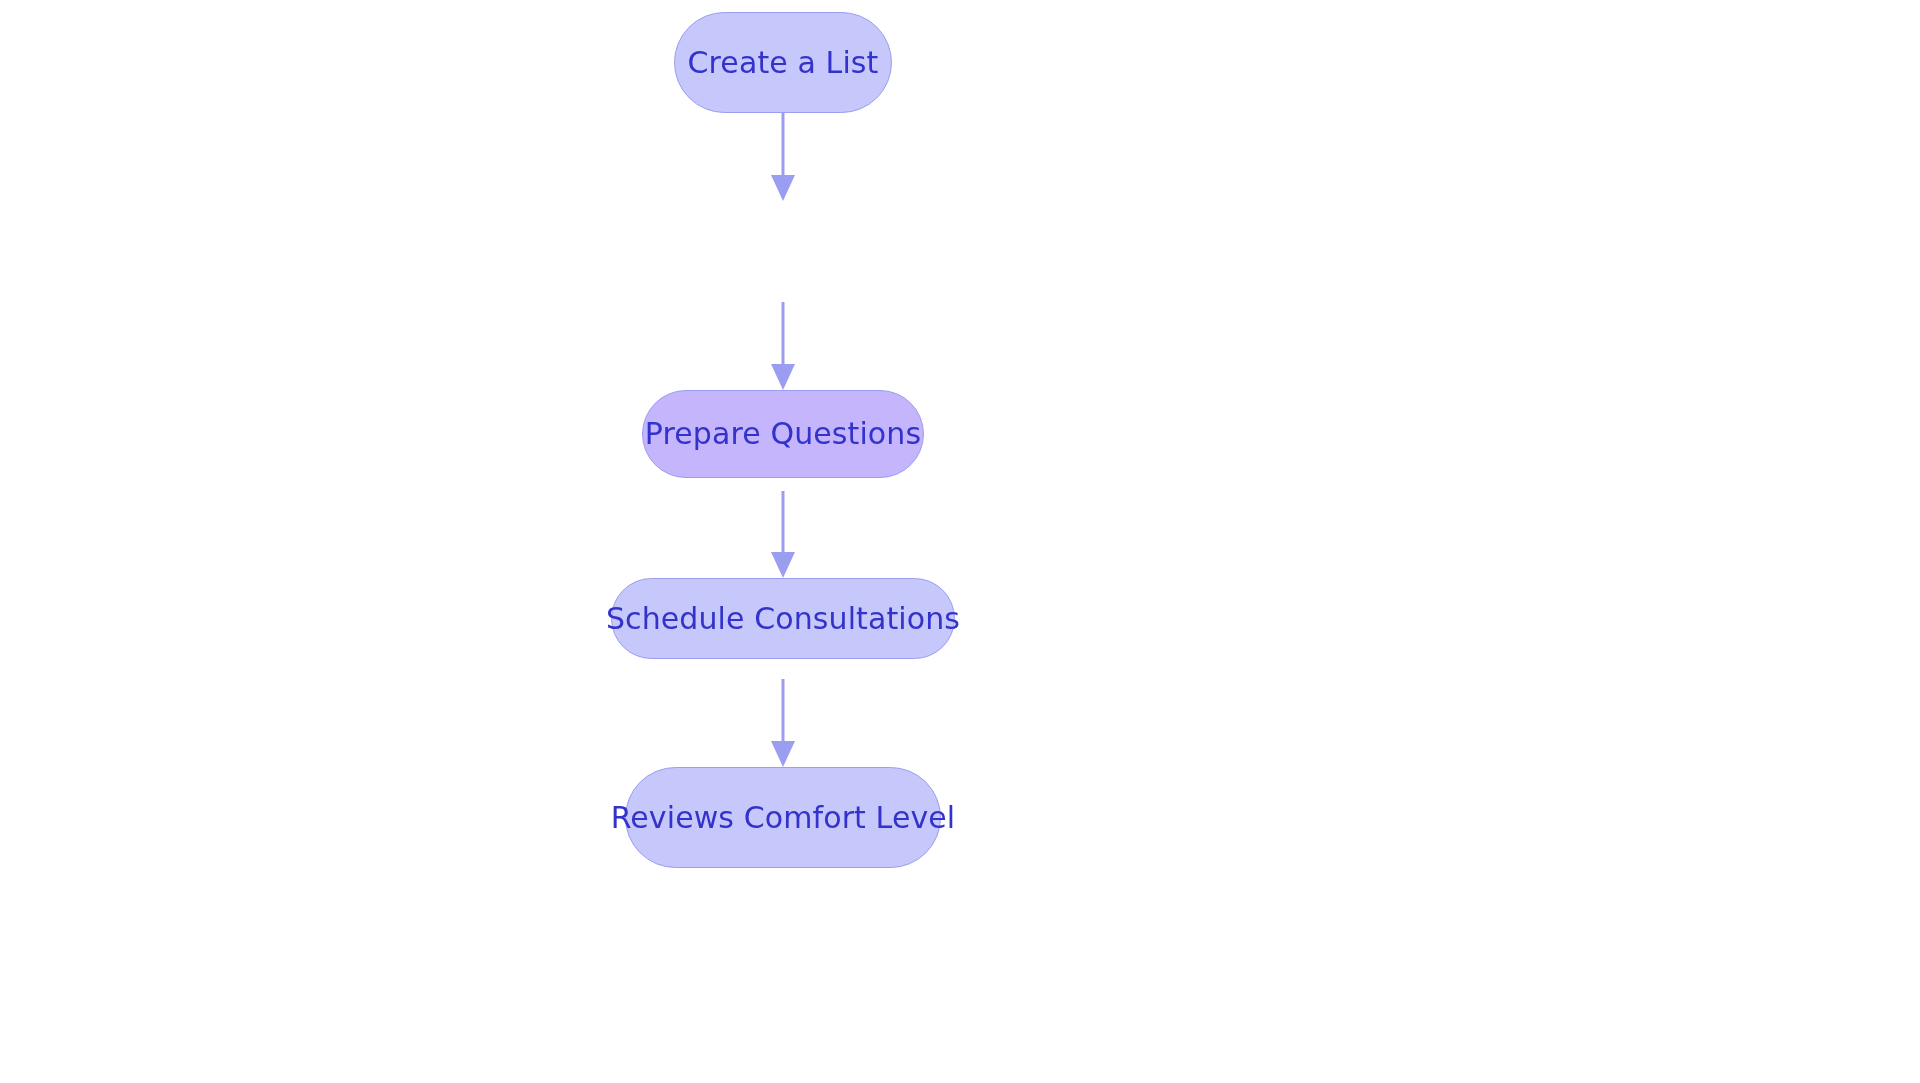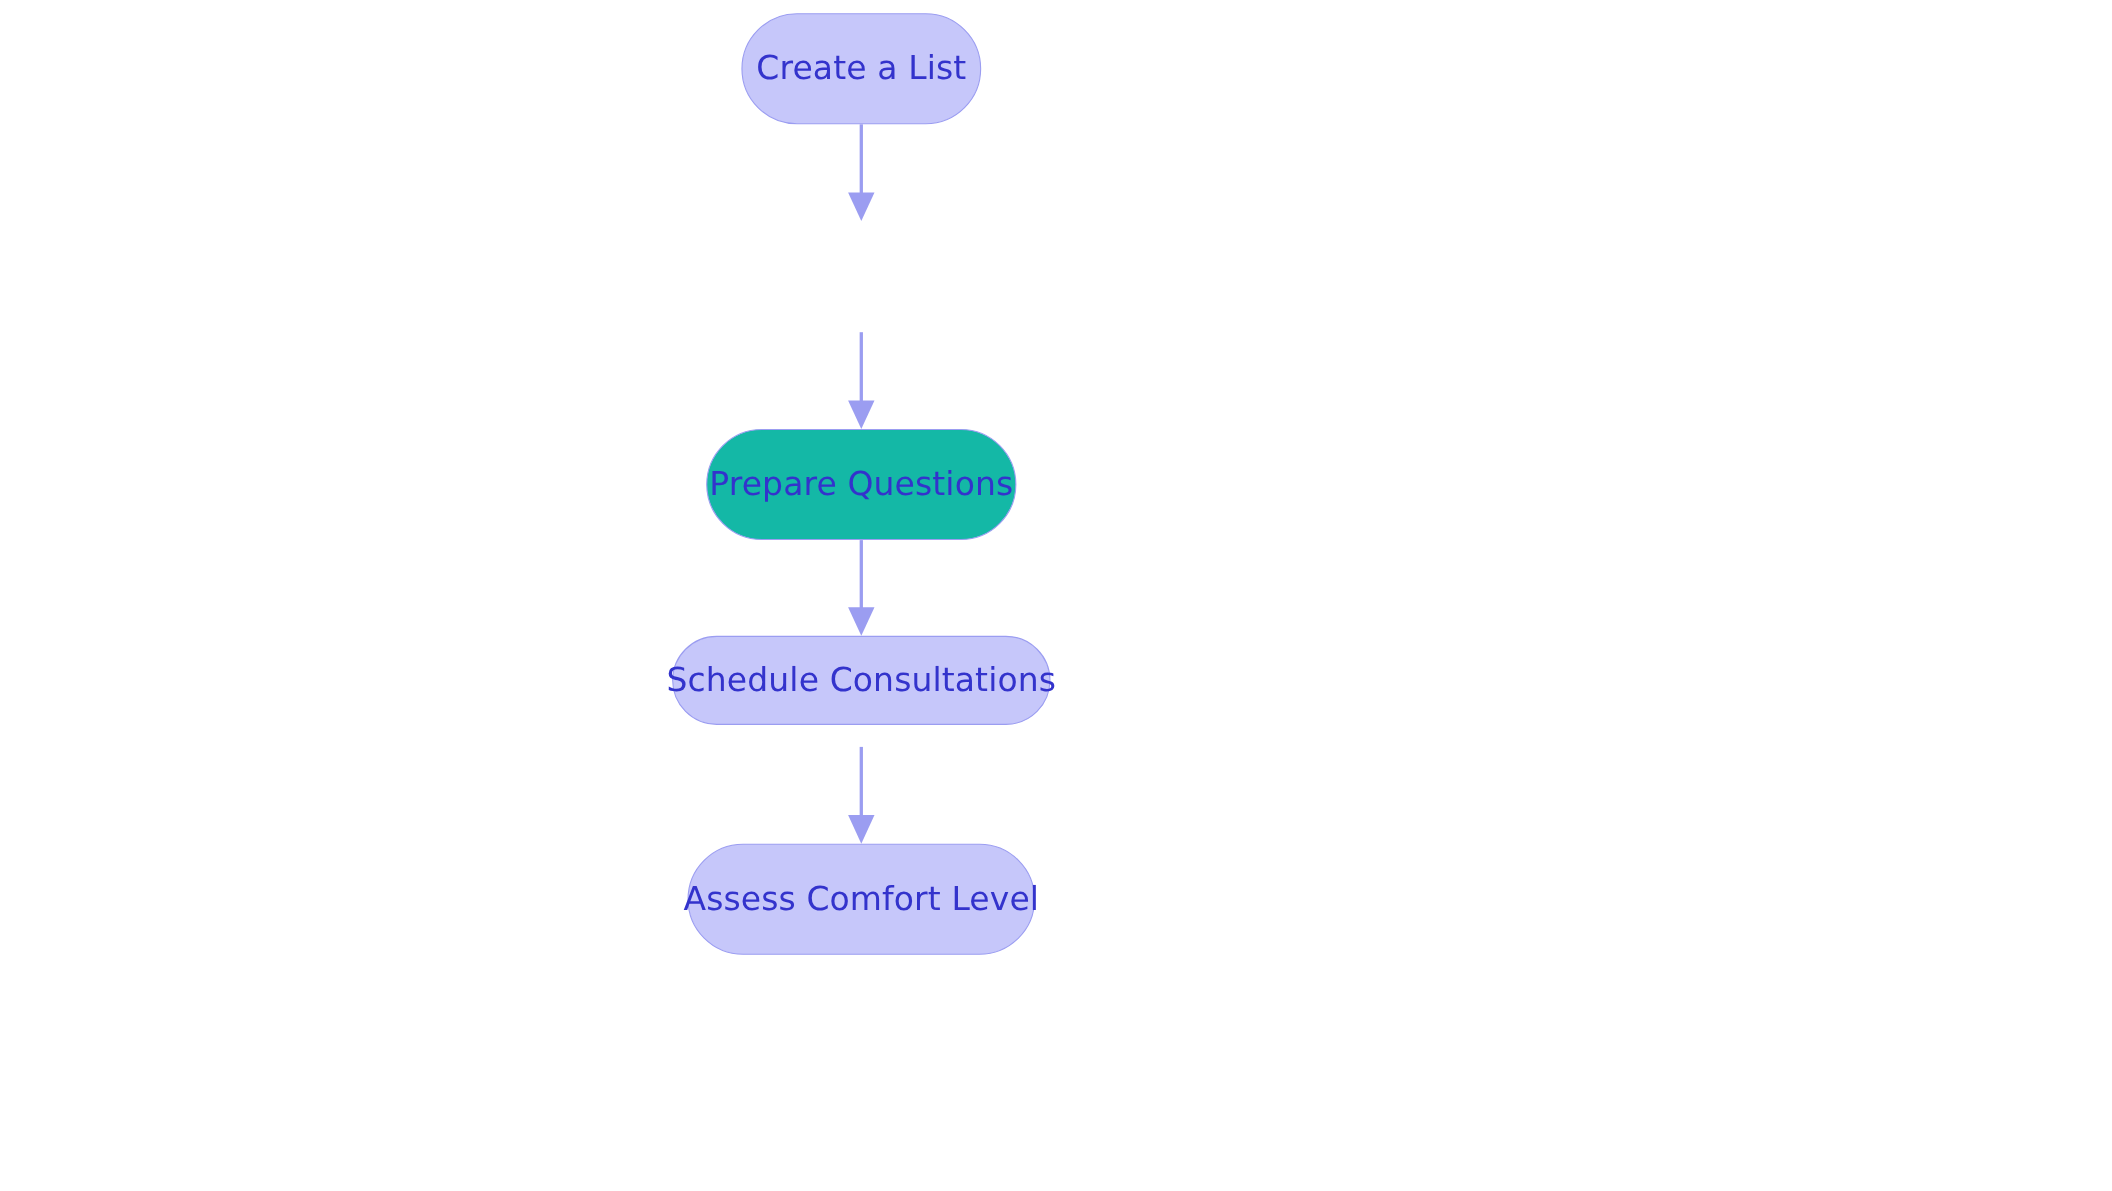--- a/index.html
+++ b/index.html
@@ -73,22 +73,22 @@
       </g>
       <g>
         <line x1="783" y1="679" x2="783" y2="743" stroke="#9b9df1" stroke-width="3"></line>
         <polygon points="771,741 795,741 783,767" fill="#9b9df1"></polygon>
       </g>
     </svg>
 
 <div class="flow-node" style="left: 783px; top: 12px; width: 218px; height: 101px; border-radius: 50.5px; background: rgb(198, 199, 250); border-color: rgb(155, 157, 241);">
       <span class="flow-node-label" style="color: rgb(51, 51, 204);">Create a List</span>
     </div>
-    <div class="flow-node" style="left: 783px; top: 390px; width: 282px; height: 101px; border-radius: 50.5px; background: #14b8a6; border-color: rgb(155, 157, 241);">
+    <div class="flow-node" style="left: 783px; top: 390px; width: 282px; height: 88px; border-radius: 50.5px; background: #c4b5fd; border-color: rgb(155, 157, 241);">
       <span class="flow-node-label" style="color: rgb(51, 51, 204);">Prepare Questions</span>
     </div>
     <div class="flow-node" style="left: 783px; top: 578px; width: 344px; height: 81px; border-radius: 50.5px; background: rgb(198, 199, 250); border-color: rgb(155, 157, 241);">
       <span class="flow-node-label" style="color: rgb(51, 51, 204);">Schedule Consultations</span>
     </div>
     <div class="flow-node" style="left: 783px; top: 767px; width: 316px; height: 101px; border-radius: 50.5px; background: rgb(198, 199, 250); border-color: rgb(155, 157, 241);">
-      <span class="flow-node-label" style="color: rgb(51, 51, 204);">Assess Comfort Level</span>
+      <span class="flow-node-label" style="color: rgb(51, 51, 204);">Reviews Comfort Level</span>
     </div>
   </div>
 
 </body></html>

